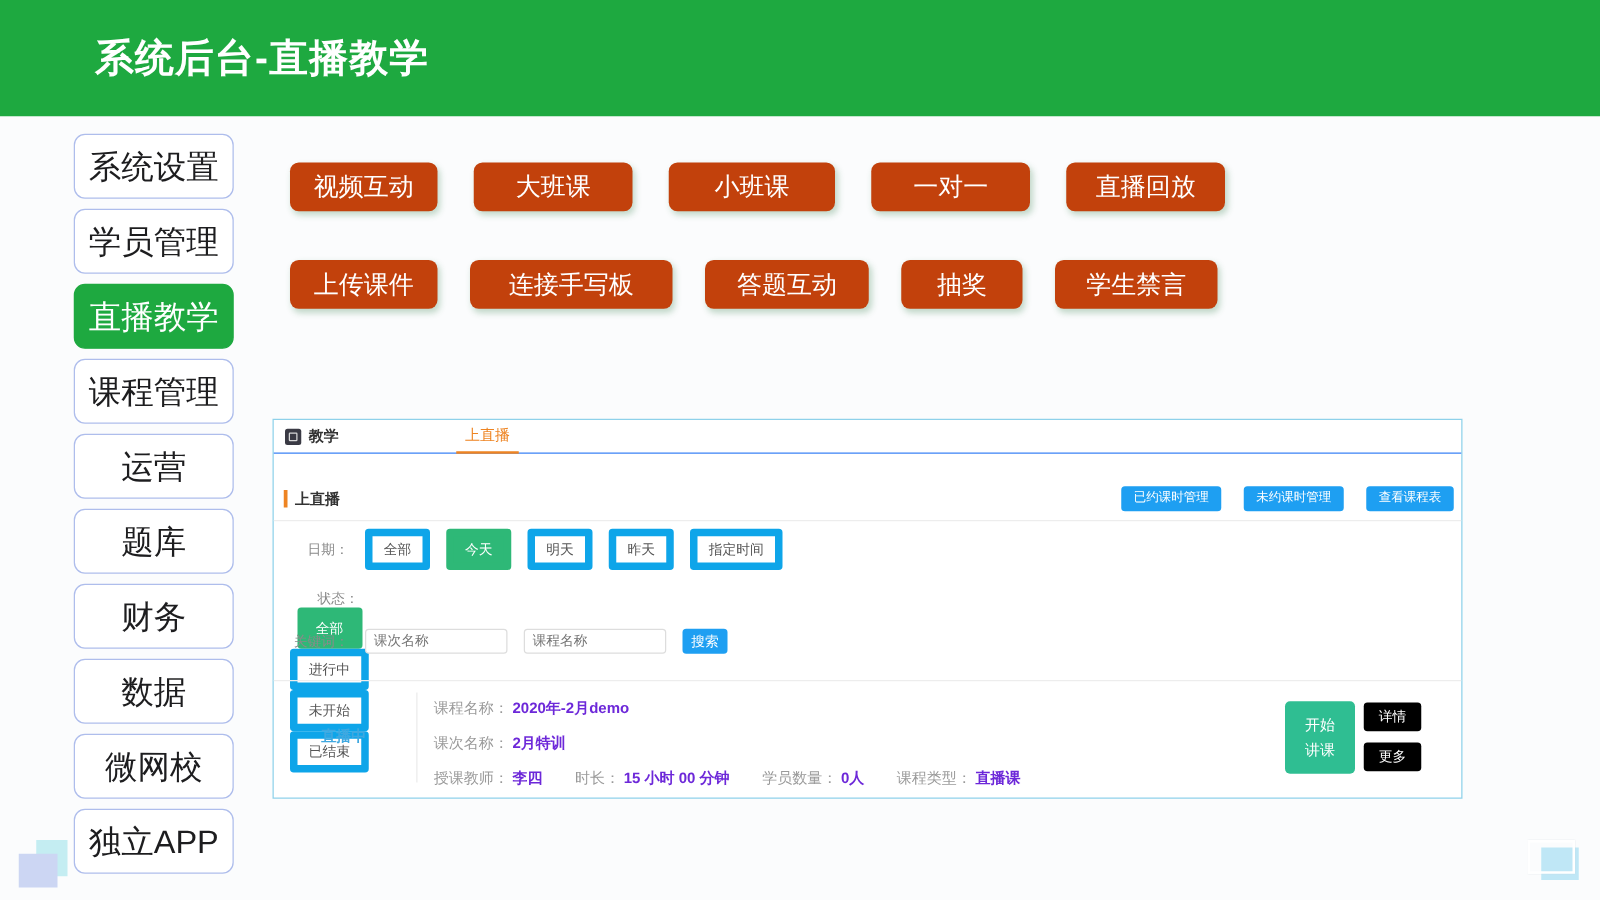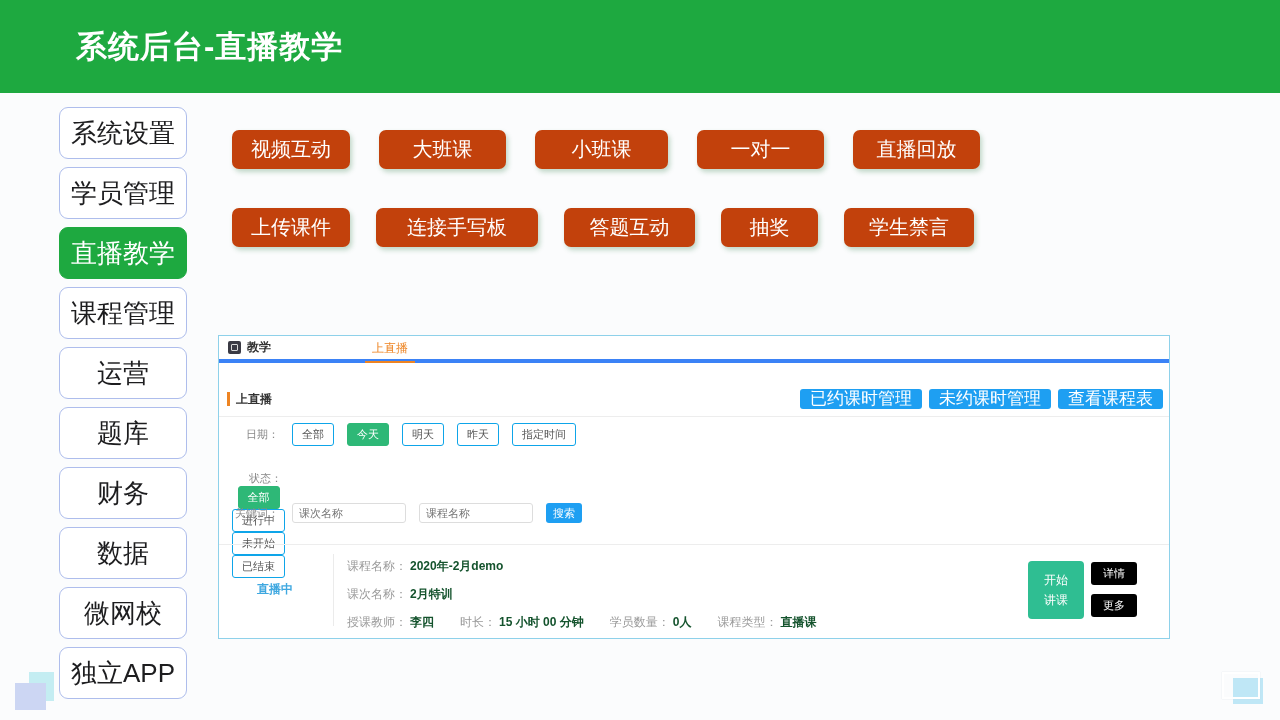--- a/index.html
+++ b/index.html
@@ -24,59 +24,59 @@
   .feat-row.r1{left:232px;top:130px;gap:29px;}
   .feat-row.r2{left:232px;top:208px;gap:26px;}
   .feat-btn{box-sizing:border-box;height:39px;background:#c2410c;border:none;border-radius:7px;
     color:#fff;font-size:20px;display:flex;align-items:center;justify-content:center;
     box-shadow:2px 3px 5px rgba(40,120,60,.28);cursor:pointer;font-family:inherit;}
 
   
   .panel{position:absolute;left:218px;top:335px;width:950px;height:302px;background:#fff;
     border:1px solid #8ED1EA;box-sizing:content-box;}
   .panel-topbar{position:absolute;left:0;top:0;width:100%;height:27px;
-    border-bottom:4px solid #3b82f6;display:flex;align-items:center;padding-left:9px;box-sizing:border-box;}
+    border-bottom:1px solid #3b82f6;display:flex;align-items:center;padding-left:9px;box-sizing:border-box;}
   .app-icon{width:13px;height:13px;background:#3a3a44;border-radius:2px;position:relative;flex:0 0 auto;}
   .app-icon span{position:absolute;left:3px;top:3px;width:7px;height:7px;border:1px solid #d8d8d8;
     box-sizing:border-box;border-radius:1px;}
   .app-label{font-size:12px;font-weight:bold;color:#333;margin-left:6px;}
   .panel-tab{position:absolute;left:146px;top:0;height:25px;line-height:25px;padding:0 7px;
     font-size:12px;color:#ee8422;border-bottom:2px solid #ee8422;cursor:pointer;}
 
   .section-row{position:absolute;left:8px;top:52px;width:936px;height:22px;
     display:flex;align-items:center;}
   .section-bar{width:3px;height:14px;background:#ee8422;margin-right:6px;}
   .section-title{font-size:12px;font-weight:bold;color:#333;}
   .section-spacer{flex:1;}
-  .blue-btn{height:20px;padding:0 10px;margin-left:7px;background:#1E9FF2;color:#fff;
-    border:none;border-radius:3px;font-size:17px;line-height:20px;cursor:pointer;font-family:inherit;}
+  .blue-btn{height:20px;padding:0 10px;margin-left:18px;background:#1E9FF2;color:#fff;
+    border:none;border-radius:3px;font-size:10px;line-height:20px;cursor:pointer;font-family:inherit;}
   .section-sep{position:absolute;left:0;top:80px;width:100%;border-top:1px solid #ededed;}
 
   
   .filter-row{position:absolute;left:0;display:flex;align-items:center;}
   .filter-row.f1{top:87px;}
   .filter-row.f2{top:135px;flex-direction:column;}
   .filter-row.f3{top:167px;}
   .filter-label{width:60px;text-align:right;font-size:11px;color:#8a8a8a;flex:0 0 auto;}
   .chip{margin-left:13px;padding:3px 9px;font-size:11px;color:#555;background:#fff;
-    border:1px solid #0ea5e9;border-radius:3px;cursor:pointer;font-family:inherit;}
+    border:6px solid #0ea5e9;border-radius:3px;cursor:pointer;font-family:inherit;}
   .chip.selected{background:#2EB877;border-color:#2EB877;color:#fff;}
   .kw-input{margin-left:13px;width:100px;height:18px;border:1px solid #ddd;border-radius:3px;
     font-size:11px;padding:0 6px;color:#555;font-family:inherit;outline:none;}
   .search-btn{margin-left:13px;width:36px;height:20px;background:#1E9FF2;color:#fff;border:none;
     border-radius:3px;font-size:11px;cursor:pointer;font-family:inherit;}
 
   
   .list-sep{position:absolute;left:0;top:208px;width:100%;border-top:1px solid #ededed;}
   .live-status{position:absolute;left:38px;top:245px;font-size:12px;color:#3FA8E0;font-weight:600;}
   .row-divider{position:absolute;left:114px;top:218px;height:72px;border-left:1px solid #ebebeb;}
   .row-details{position:absolute;left:128px;top:222px;display:flex;flex-direction:column;gap:11px;}
   .detail-line{font-size:12px;display:flex;align-items:center;}
   .dl-label{color:#9a9a9a;}
-  .dl-value{color:#14532d;font-weight:bold;margin-left:3px;}
+  .dl-value{color:#6d28d9;font-weight:bold;margin-left:3px;}
   .dl-gap{display:inline-block;width:26px;}
   .start-btn{position:absolute;left:809px;top:225px;width:56px;height:58px;background:#2FBE92;
     border:none;border-radius:4px;color:#fff;font-size:12px;line-height:1.7;cursor:pointer;font-family:inherit;}
   .mini-blue{position:absolute;width:46px;height:23px;background:#000000;border:none;border-radius:3px;
     color:#fff;font-size:11px;cursor:pointer;font-family:Liberation Mono, monospace;}
   .mini-blue.detail{left:872px;top:226px;}
   .mini-blue.more{left:872px;top:258px;}
 
   
   .deco{position:absolute;}

